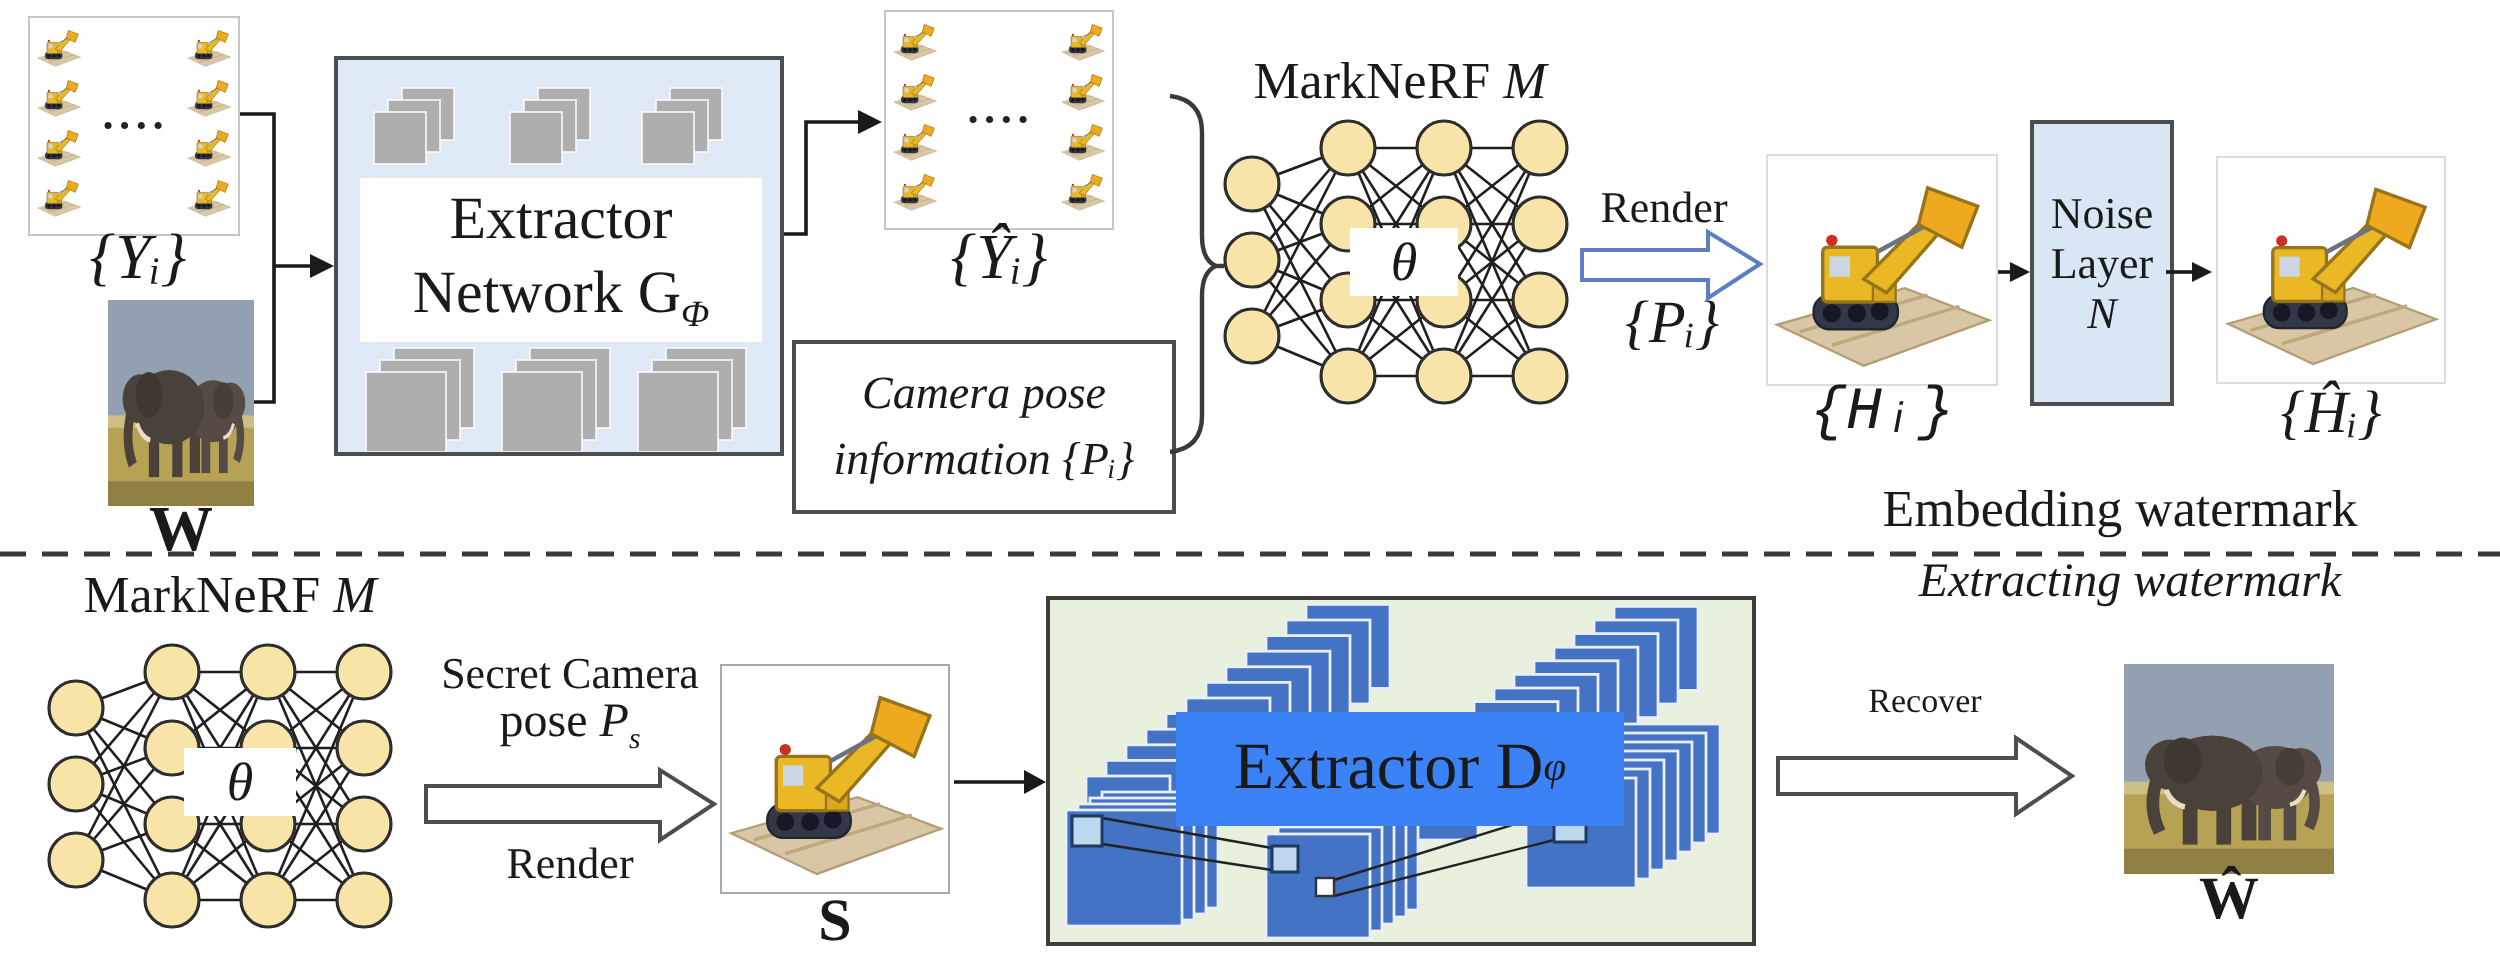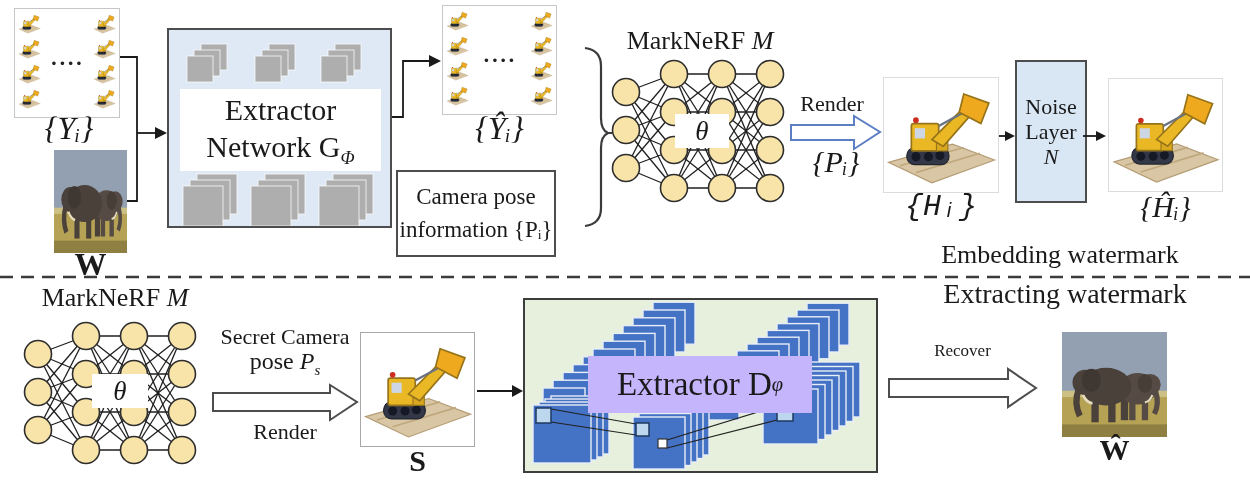--- a/index.html
+++ b/index.html
@@ -37,21 +37,21 @@
   .noise-box{background:var(--noise-box-bg,#d9e7f4);border:2px solid #4d4d4d;box-sizing:border-box;
              display:flex;flex-direction:column;justify-content:center;text-align:center;
              font-size:22px;line-height:1.15;}
   
   .camera-box{background:#fff;border:2px solid #4d4d4d;box-sizing:border-box;
               display:flex;flex-direction:column;justify-content:center;text-align:center;
               font-size:23px;line-height:1.4;}
   
   .extract-box{background:var(--extractor-box-bg,#e6f0dc);border:2px solid #3d3d3d;box-sizing:border-box;}
   .extract-box > svg{position:absolute;left:0;top:0;width:100%;height:100%;}
-  .extract-label{position:absolute;left:588px;top:356px;width:224px;height:57px;background:#c4b5fd;
+  .extract-label{position:absolute;left:588px;top:356px;width:224px;height:57px;background:#3b82f6;
                  display:flex;align-items:center;justify-content:center;font-size:33px;z-index:5;}
   .plate{fill:var(--plate-blue,#4472c4);stroke:#e9eef7;stroke-width:1.4;}
   .kernel{fill:#bcd7ee;stroke:#1d3a5f;stroke-width:1.5;}
   .kernel-white{fill:#ffffff;stroke:#333;stroke-width:1.2;}
   .rf-line{stroke:#222;stroke-width:1.2;}
   
   #overlay{z-index:4;pointer-events:none;}
   .conn{stroke:#1a1a1a;stroke-width:1.8;fill:none;}
   .head{fill:#1a1a1a;}
   .hollow{fill:#ffffff;stroke:#4d4d4d;stroke-width:2;}
@@ -218,21 +218,21 @@
         <svg viewBox="0 0 100 100">
           <use href="#dozer" xlink:href="#dozer"></use>
         </svg>
         <svg viewBox="0 0 100 100">
           <use href="#dozer" xlink:href="#dozer"></use>
         </svg>
       </div>
   </div>
   <div class="lbl italic abs" style="left:442px;top:112px;width:115px;font-size:32px;">{Ŷᵢ}</div>
 
-  <div class="camera-box abs" style="left:396px;top:170px;width:160px;height:87px;">
+  <div class="camera-box abs" style="left:396px;top:170px;width:192px;height:87px;font-style:italic;">
     <div>Camera pose</div>
     <div>information {Pᵢ}</div>
   </div>
 
   <div class="lbl abs" style="left:600px;top:27px;width:200px;font-size:26px;"><span>MarkNeRF </span><span class="italic">M</span></div>
   <svg id="net-top" class="abs" style="left:608px;top:56px;" width="184" height="152">
       <line x1="18" y1="36" x2="66" y2="18" class="net-edge"></line>
       <line x1="18" y1="36" x2="66" y2="56" class="net-edge"></line>
       <line x1="18" y1="36" x2="66" y2="94" class="net-edge"></line>
       <line x1="18" y1="36" x2="66" y2="132" class="net-edge"></line>
@@ -314,21 +314,21 @@
 
   <div class="img-frame faint-border abs" style="left:1108px;top:78px;width:115px;height:114px;">
     <svg viewBox="0 0 100 100">
         <use href="#dozer"></use>
       </svg>
   </div>
   <div class="lbl italic abs" style="left:1108px;top:191px;width:115px;font-size:30px;">{Ĥᵢ}</div>
 
   <div class="lbl abs" style="left:900px;top:241px;width:320px;font-size:26px;">Embedding watermark</div>
 
-  <div class="lbl abs" style="left:905px;top:279px;width:320px;font-size:28px;">Extracting watermark</div>
+  <div class="lbl abs" style="left:905px;top:279px;width:320px;font-size:24px;font-style:italic;">Extracting watermark</div>
 
   <div class="lbl abs" style="left:20px;top:284px;width:190px;font-size:26px;"><span>MarkNeRF </span><span class="italic">M</span></div>
   <svg id="net-bottom" class="abs" style="left:20px;top:318px;" width="184" height="152">
       <line x1="18" y1="36" x2="66" y2="18" class="net-edge"></line>
       <line x1="18" y1="36" x2="66" y2="56" class="net-edge"></line>
       <line x1="18" y1="36" x2="66" y2="94" class="net-edge"></line>
       <line x1="18" y1="36" x2="66" y2="132" class="net-edge"></line>
       <line x1="18" y1="74" x2="66" y2="18" class="net-edge"></line>
       <line x1="18" y1="74" x2="66" y2="56" class="net-edge"></line>
       <line x1="18" y1="74" x2="66" y2="94" class="net-edge"></line>

